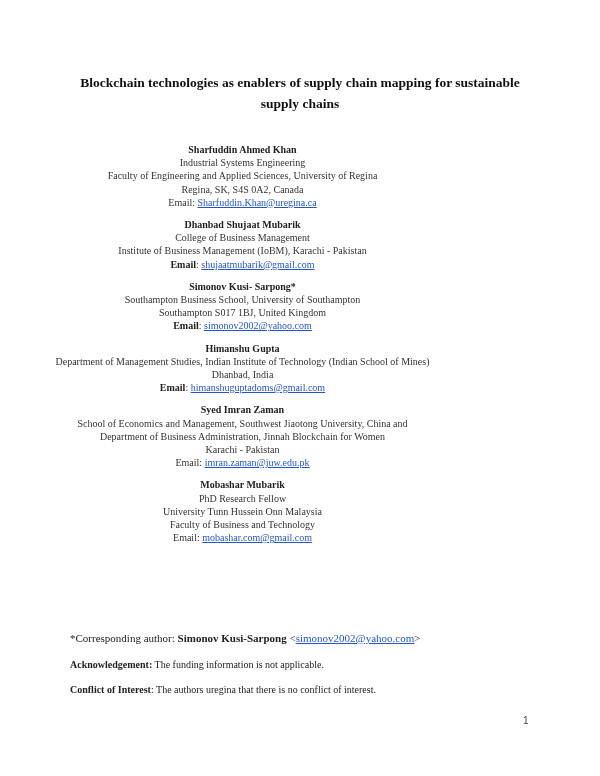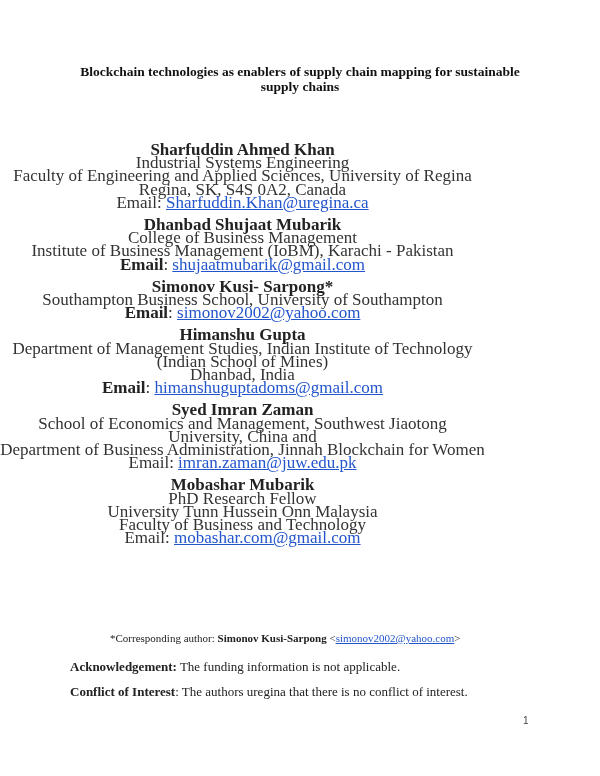--- a/index.html
+++ b/index.html
@@ -1,28 +1,28 @@
 <!DOCTYPE html>
 <html><head>
 <meta charset="utf-8">
 <style>
   html, body { margin:0; padding:0; background:#ffffff; }
   body { width:600px; height:776px; position:relative; overflow:hidden;
          font-family:"Liberation Serif", "DejaVu Serif", serif; color:#222; }
-  .title { position:absolute; top:64px; left:60px; width:480px; text-align:center;
-           font-weight:bold; font-size:13.5px; line-height:15px; color:#111; }
+  .title { position:absolute; top:72px; left:60px; width:480px; text-align:center;
+           font-weight:bold; font-size:13.5px; line-height:21px; color:#111; }
   .authors { position:absolute; top:143px; left:0; width:485px; text-align:center;
-             font-size:17px; line-height:13.2px; color:#333; }
+             font-size:10px; line-height:13.2px; color:#333; }
   .author { margin-bottom:9px; }
   .author .name { font-weight:bold; color:#222; }
   .author .line { display:block; }
   a { color:#2255cc; text-decoration:underline; }
   .lbl { font-weight:bold; color:#222; }
-  .footer { position:absolute; left:70px; width:470px; font-size:13px; color:#222; }
-  .corr { top:632px; font-size:11px;margin-left:40px; }
+  .footer { position:absolute; left:70px; width:470px; font-size:10px; color:#222; }
+  .corr { top:632px; font-size:11px; }
   .ack { top:659px; }
   .coi { top:684px; }
   .b { font-weight:bold; }
   .pagenum { position:absolute; top:715px; left:523px; font-family:"Liberation Sans", sans-serif;
              font-size:10px; color:#444; }
 </style>
 </head>
 <body>
 
 <div>
@@ -40,34 +40,36 @@
     <div class="author">
       <span class="line name">Dhanbad Shujaat Mubarik</span>
       <span class="line">College of Business Management</span>
       <span class="line">Institute of Business Management (IoBM), Karachi - Pakistan</span>
       <span class="line"><span class="lbl">Email</span>: <a>shujaatmubarik@gmail.com</a></span>
     </div>
 
     <div class="author">
       <span class="line name">Simonov Kusi- Sarpong*</span>
       <span class="line">Southampton Business School, University of Southampton</span>
+      <span class="line">Southampton S017 1BJ, United Kingdom</span>
       <span class="line"><span class="lbl">Email</span>: <a>simonov2002@yahoo.com</a></span>
     </div>
 
     <div class="author">
       <span class="line name">Himanshu Gupta</span>
       <span class="line">Department of Management Studies, Indian Institute of Technology (Indian School of Mines)</span>
       <span class="line">Dhanbad, India</span>
       <span class="line"><span class="lbl">Email</span>: <a>himanshuguptadoms@gmail.com</a></span>
     </div>
 
     <div class="author">
       <span class="line name">Syed Imran Zaman</span>
       <span class="line">School of Economics and Management, Southwest Jiaotong University, China and</span>
       <span class="line">Department of Business Administration, Jinnah Blockchain for Women</span>
+      <span class="line">Karachi - Pakistan</span>
       <span class="line"><span>Email</span>: <a>imran.zaman@juw.edu.pk</a></span>
     </div>
 
     <div class="author">
       <span class="line name">Mobashar Mubarik</span>
       <span class="line">PhD Research Fellow</span>
       <span class="line">University Tunn Hussein Onn Malaysia</span>
       <span class="line">Faculty of Business and Technology</span>
       <span class="line"><span>Email</span>: <a>mobashar.com@gmail.com</a></span>
     </div>

